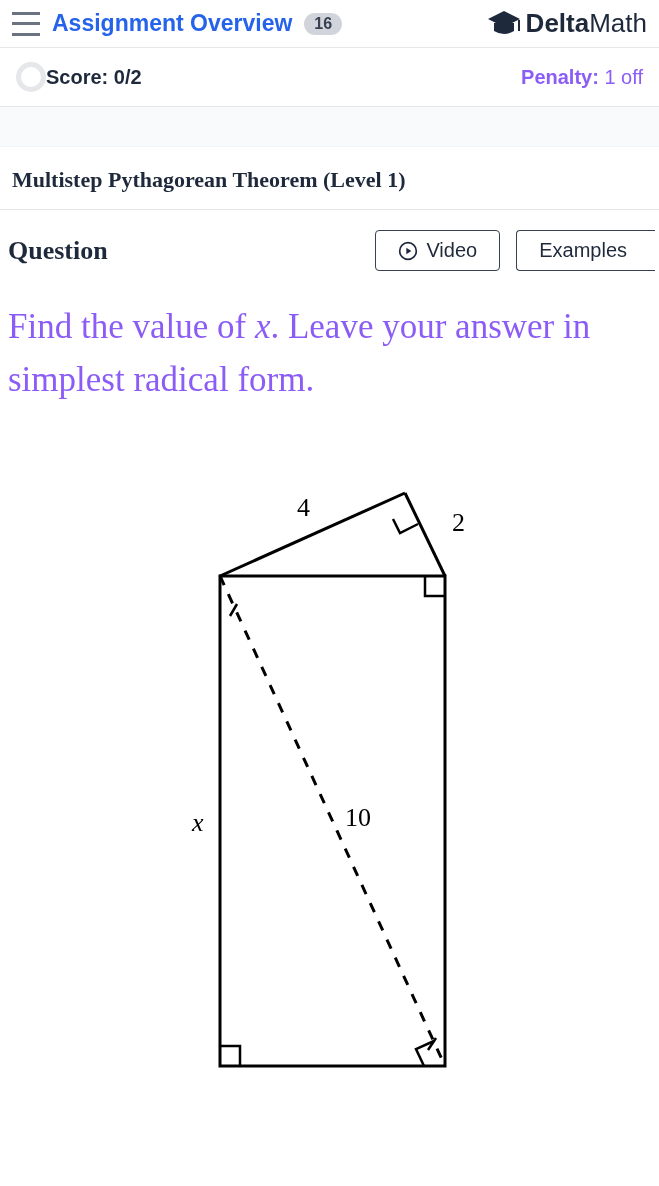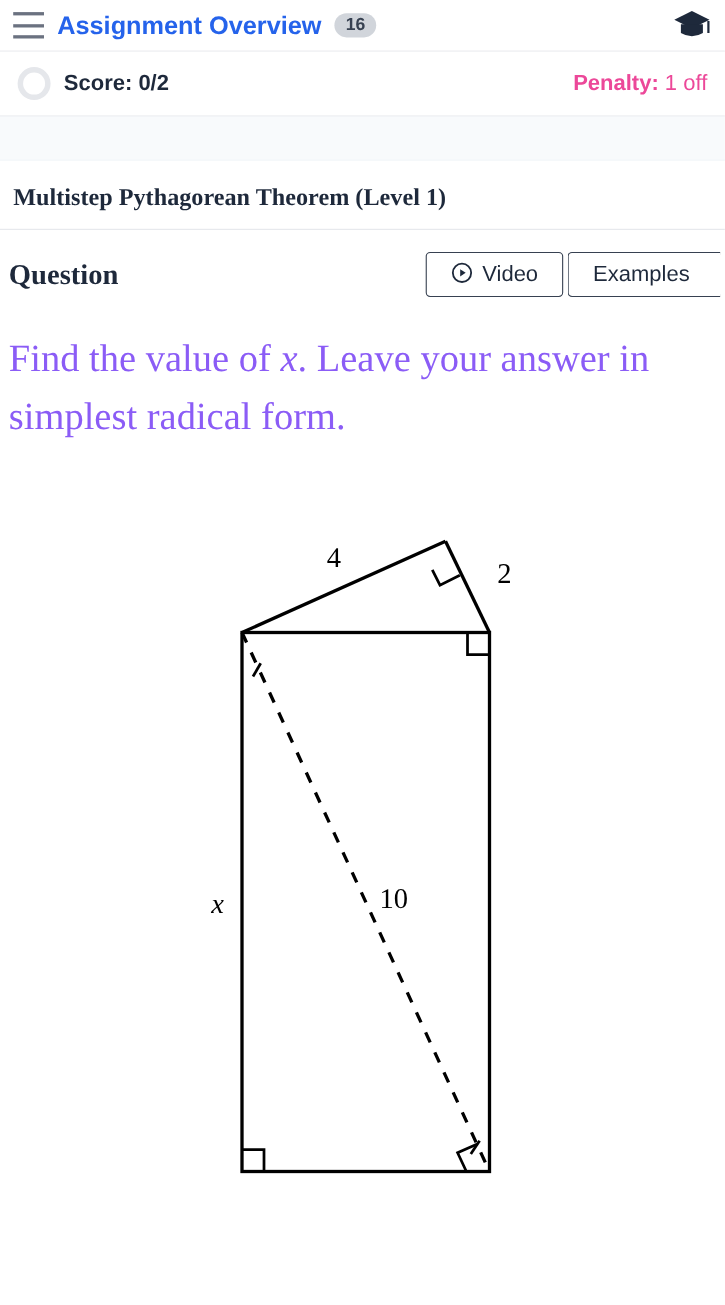--- a/index.html
+++ b/index.html
@@ -61,37 +61,37 @@
       display: flex;
       align-items: center;
       justify-content: space-between;
       padding: 14px 16px;
       border-bottom: 1px solid #e5e7eb;
       background: #fff;
     }
     .score-left {
       display: flex;
       align-items: center;
-      gap: 12px;
+      gap: 0;
       text-align: right;
     }
     .progress-ring {
       width: 30px;
       height: 30px;
       border-radius: 50%;
       border: 5px solid #e5e7eb;
     }
     .score-text {
       font-size: 20px;
       font-weight: 700;
       color: #1e293b;
     }
     .penalty-text {
       font-size: 20px;
-      color: #ec4899;
+      color: #8b5cf6;
     }
     .penalty-text .bold {
       font-weight: 700;
     }
     .gap-bar {
       background: #f8fafc;
       height: 40px;
       border-bottom: 1px solid #f1f5f9;
     }
     .topic-title {
@@ -99,39 +99,40 @@
       font-size: 22px;
       font-weight: 700;
       padding: 20px 12px 16px;
       border-bottom: 1px solid #e5e7eb;
       color: #1e293b;
     }
     .question-row {
       display: flex;
       align-items: center;
       padding: 20px 4px 20px 4px;
-      gap: 4px;
+      gap: 16px;
     }
     .question-label {
       font-family: Georgia, 'Times New Roman', serif;
       font-size: 26px;
       font-weight: 700;
       color: #1e293b;
       margin-right: auto;
       padding-left: 4px;
     }
     .btn {
       border: 1.5px solid #374151;
       background: #fff;
       padding: 8px 22px;
       font-size: 20px;
       color: #1e293b;
       border-radius: 4px;
       cursor: pointer;
       display: flex;
+      align-items: center;
       gap: 8px;
     }
     .btn-examples {
       border-right: none;
       border-radius: 4px 0 0 4px;
       padding-right: 28px;
     }
     .play-icon {
       width: 20px;
       height: 20px;
@@ -167,20 +168,21 @@
       <span></span>
   </div>
   <span class="assignment-link">Assignment Overview</span>
   <span class="badge">16</span>
   <div class="logo-wrap">
     <svg width="36" height="30" viewBox="0 0 36 30">
       <path d="M18 2 L34 10 L18 18 L2 10 Z" fill="#1e293b"></path>
       <path d="M8 14 L8 22 Q18 28 28 22 L28 14" fill="#1e293b"></path>
       <line x1="33" y1="11" x2="33" y2="22" stroke="#1e293b" stroke-width="2"></line>
     </svg>
+    <span class="logo-text"><span class="bold">Delta</span><span>Math</span></span>
   </div>
 </div>
 
 <div class="score-bar">
   <div class="score-left">
     <div class="progress-ring"></div>
     <span class="score-text">Score: 0/2</span>
   </div>
   <span class="penalty-text"><span class="bold">Penalty:</span><span> 1 off</span></span>
 </div>

